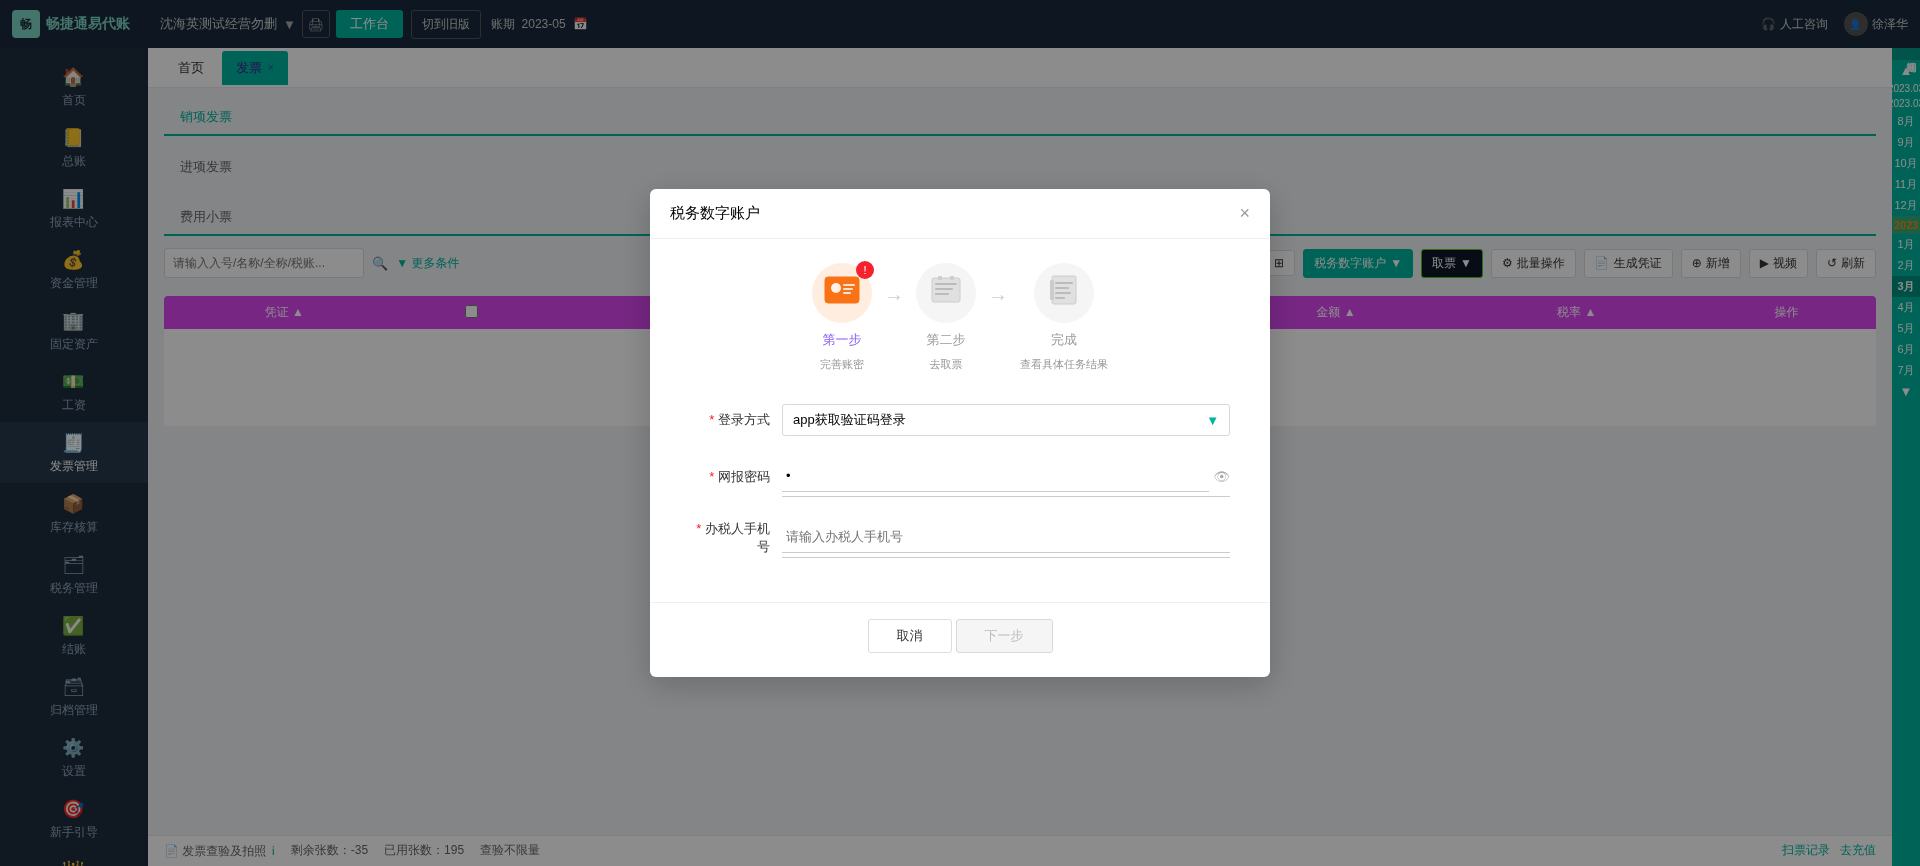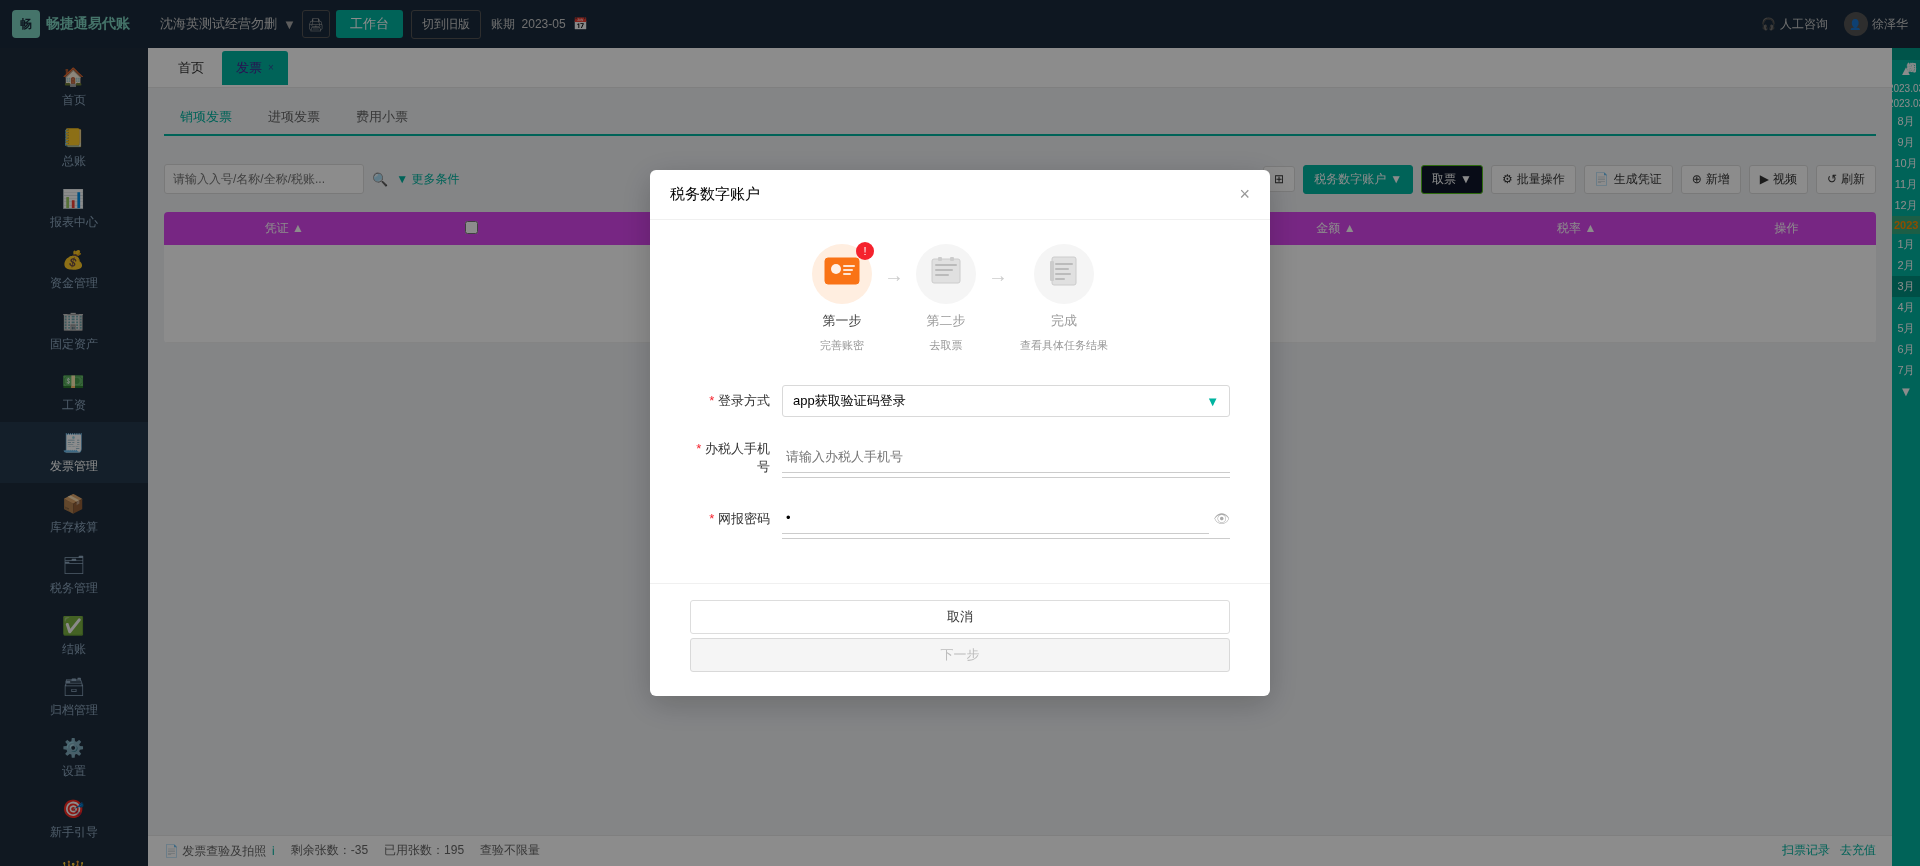--- a/index.html
+++ b/index.html
@@ -149,23 +149,24 @@
     .content {
       padding: 12px 16px;
       flex: 1;
       overflow: hidden;
       position: relative;
     }
 
     
     .sub-tabs {
       display: flex;
-      gap: 4px;
-      margin-bottom: 28px;
+      gap: 16px;
+      margin-bottom: 12px;
       border-bottom: 2px solid #00b4a0;
+      flex-direction: column;
     }
     .sub-tab {
       padding: 8px 16px;
       font-size: 13px;
       color: #666;
       cursor: pointer;
     }
     .sub-tab.active {
       color: #00b4a0;
       border-bottom: 2px solid #00b4a0;
@@ -319,21 +320,21 @@
       position: absolute;
       top: -2px; right: -2px;
       width: 18px; height: 18px;
       background: #f5222d;
       border-radius: 50%;
       display: flex; align-items: center; justify-content: center;
       color: #fff; font-size: 11px;
     }
     .step-title {
       font-size: 13px;
-      color: #404040;
+      color: #8b5cf6;
     }
     .step-title.inactive {
       color: #999;
     }
     .step-desc {
       font-size: 11px; color: #999;
     }
     .step-arrow {
       color: #ccc; font-size: 20px;
       margin: 20px 12px 0;
@@ -382,21 +383,20 @@
       cursor: pointer;
       justify-content: space-between;
     }
 
     
     .modal-footer {
       display: flex; justify-content: center;
       gap: 4px;
       padding: 16px 40px 24px;
       border-top: 1px solid #f0f0f0;
-      flex-direction: column;
     }
     .btn-cancel {
       padding: 7px 28px;
       border: 1px solid #ddd;
       background: #fff;
       border-radius: 3px;
       cursor: pointer;
       font-size: 13px;
       color: #333;
     }
@@ -617,21 +617,21 @@
     <div style="color:#fff;font-size:10px;padding:2px;text-align:center;cursor:pointer;">2023.03</div>
     <div style="color:#fff;font-size:10px;padding:2px;text-align:center;cursor:pointer;">2023.03</div>
     <div style="color:#fff;font-size:11px;padding:3px 2px;text-align:center;cursor:pointer;">8月</div>
     <div style="color:#fff;font-size:11px;padding:3px 2px;text-align:center;cursor:pointer;">9月</div>
     <div style="color:#fff;font-size:11px;padding:3px 2px;text-align:center;cursor:pointer;">10月</div>
     <div style="color:#fff;font-size:11px;padding:3px 2px;text-align:center;cursor:pointer;">11月</div>
     <div style="color:#fff;font-size:11px;padding:3px 2px;text-align:center;cursor:pointer;">12月</div>
     <div style="color:#ff8c00;font-size:11px;padding:3px 2px;text-align:center;cursor:pointer;font-weight:bold;background:rgba(255,140,0,0.2);width:100%;">2023</div>
     <div style="color:#fff;font-size:11px;padding:3px 2px;text-align:center;cursor:pointer;">1月</div>
     <div style="color:#fff;font-size:11px;padding:3px 2px;text-align:center;cursor:pointer;">2月</div>
-    <div style="color:#fff;font-size:11px;padding:3px 2px;text-align:center;background:rgba(0,0,0,0.2);width:100%;font-weight:normal;cursor:pointer;">3月</div>
+    <div style="color:#fff;font-size:11px;padding:3px 2px;text-align:center;background:rgba(0,0,0,0.2);width:100%;font-weight:bold;cursor:pointer;">3月</div>
     <div style="color:#fff;font-size:11px;padding:3px 2px;text-align:center;cursor:pointer;">4月</div>
     <div style="color:#fff;font-size:11px;padding:3px 2px;text-align:center;cursor:pointer;">5月</div>
     <div style="color:#fff;font-size:11px;padding:3px 2px;text-align:center;cursor:pointer;">6月</div>
     <div style="color:#fff;font-size:11px;padding:3px 2px;text-align:center;cursor:pointer;">7月</div>
     <div style="color:#fff;font-size:13px;padding:3px 0;cursor:pointer;width:100%;text-align:center;">▼</div>
   </div>
 </div>
 
 <div class="modal-overlay">
   <div class="modal">
@@ -711,35 +711,35 @@
           </div>
           <div class="form-select-wrap">
             <span>app获取验证码登录</span>
             <span style="color:#00b4a0;">▼</span>
           </div>
         </div>
 
         <div class="form-row">
           <div class="form-label">
             <span class="required">* </span>
-            <span>办税人手机号</span>
+            <span>网报密码</span>
           </div>
           <div class="form-input-wrap">
-            <input type="text" class="form-input" style="flex: 1 1 0%;" placeholder="请输入办税人手机号">
+            <input type="password" class="form-input" value="a" style="flex: 1 1 0%;">
+            <span style="color:#aaa;cursor:pointer;">👁</span>
           </div>
         </div>
 
         <div class="form-row">
           <div class="form-label">
             <span class="required">* </span>
-            <span>网报密码</span>
+            <span>办税人手机号</span>
           </div>
           <div class="form-input-wrap">
-            <input type="password" class="form-input" value="a" style="flex: 1 1 0%;">
-            <span style="color:#aaa;cursor:pointer;">👁</span>
+            <input type="text" class="form-input" style="flex: 1 1 0%;" placeholder="请输入办税人手机号">
           </div>
         </div>
       </div>
     </div>
 
     <div class="modal-footer">
       <button class="btn-cancel">取消</button>
       <button class="btn-next">下一步</button>
     </div>
   </div>

